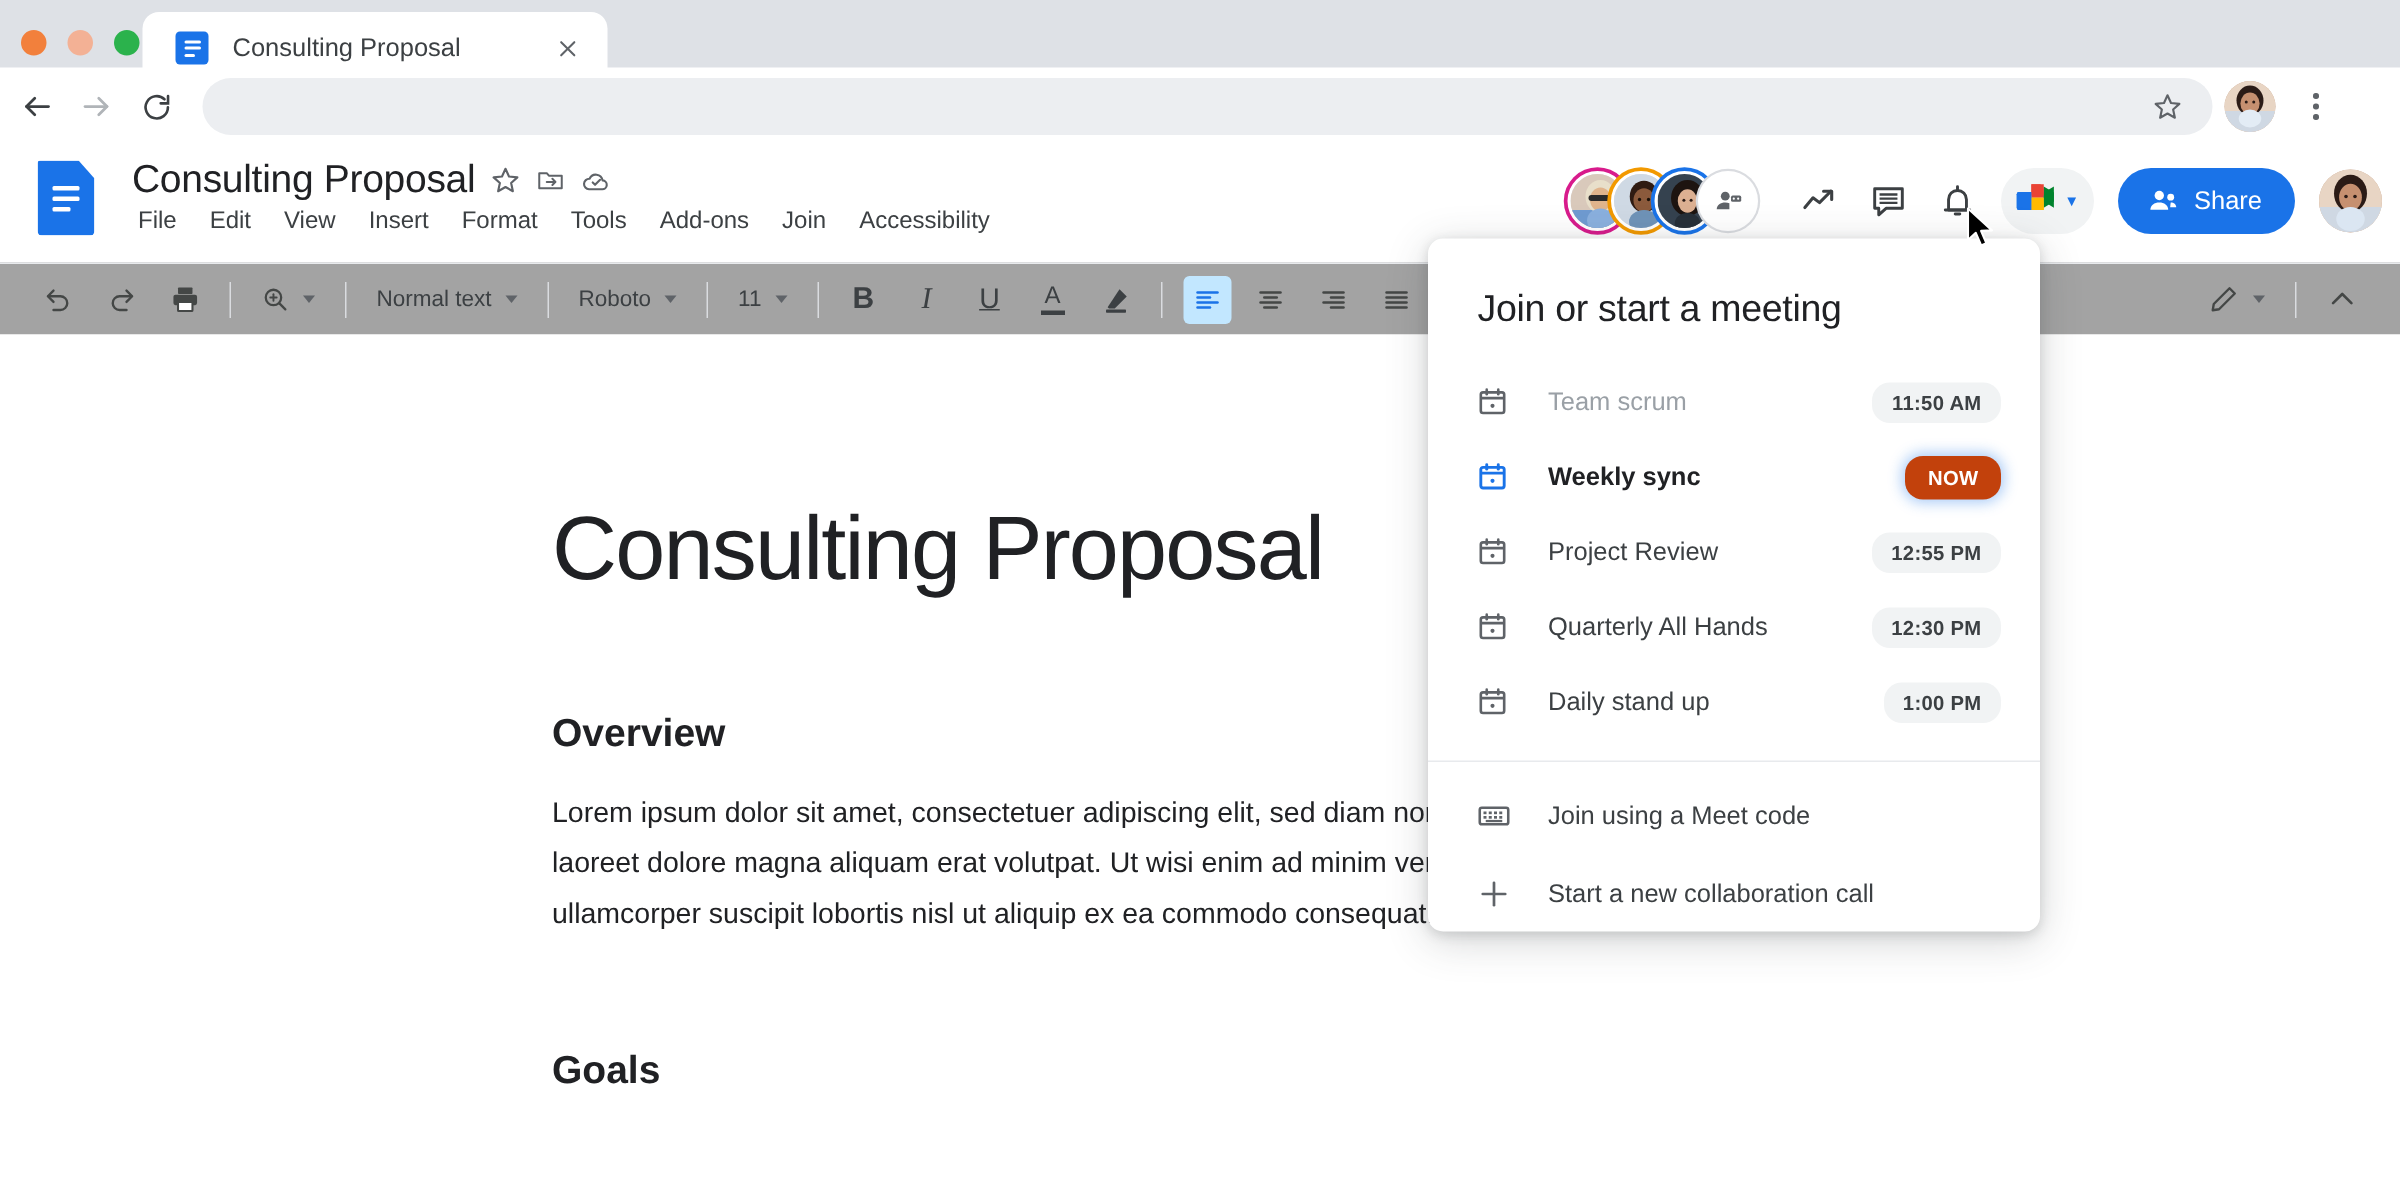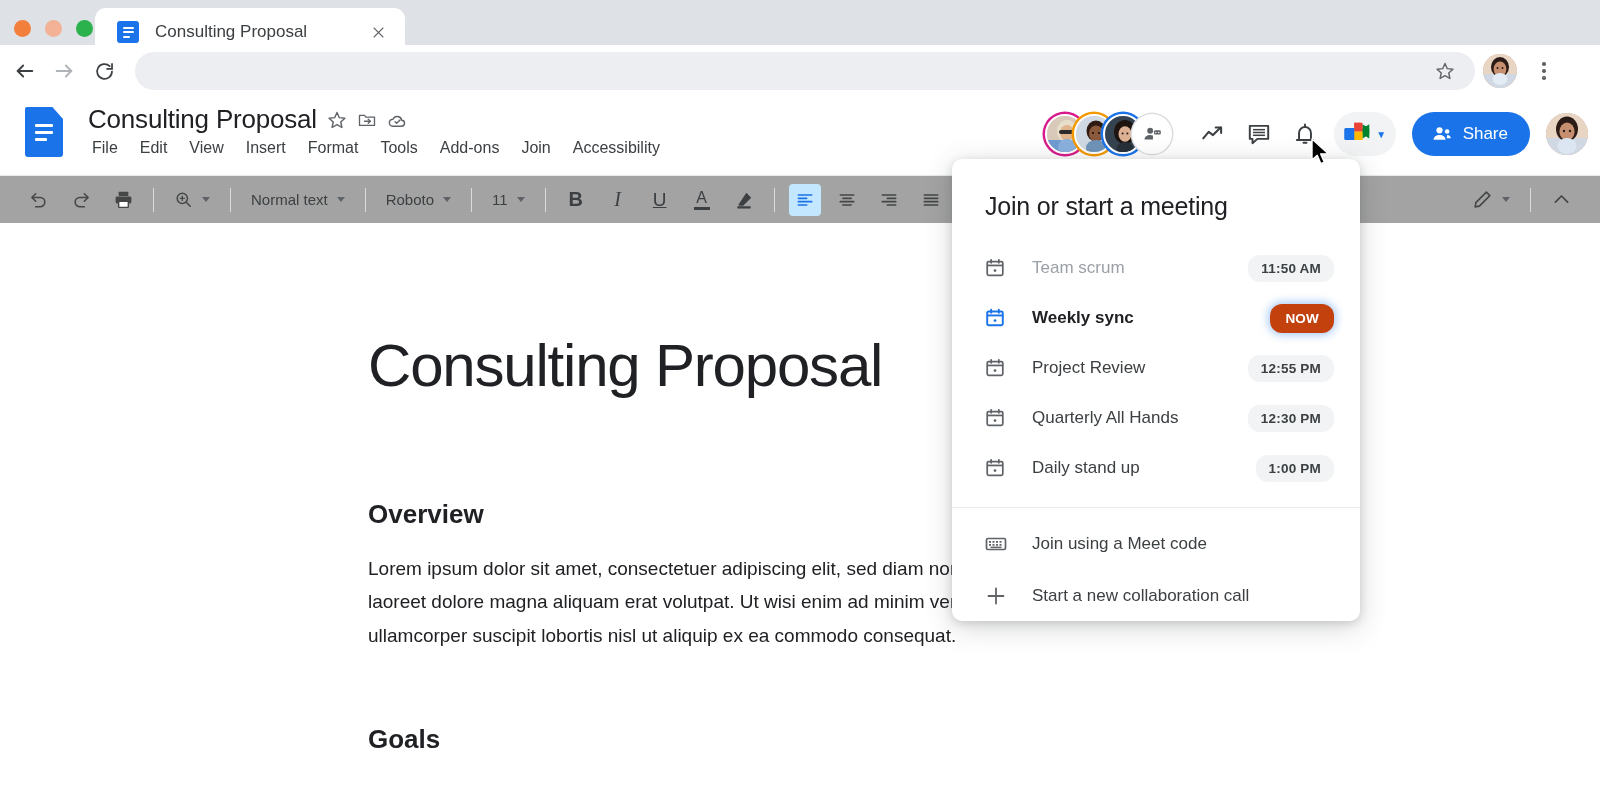--- a/index.html
+++ b/index.html
@@ -194,21 +194,21 @@
     position: absolute; top: 223px; left: 0; width: 1600px; height: 577px;
     background: #ffffff; overflow: hidden;
   }
   .doc-body { position: absolute; left: 368px; top: 110px; width: 900px; }
   .doc-h1 {
     font-size: 60px; font-weight: 400; color: #202124;
     letter-spacing: -1.2px; line-height: 1.1;
   }
   .doc-h2 {
     font-size: 26px; font-weight: 700; color: #202124;
-    margin-top: 100px;
+    margin-top: 74px;
   }
   .doc-p {
     font-size: 19px; color: #202124; line-height: 1.75;
     margin-top: 22px; max-width: 865px;
   }
   .doc-h2.goals { margin-top: 72px; }
 
   
   .meet-panel {
     position: absolute; left: 952px; top: 159px;

